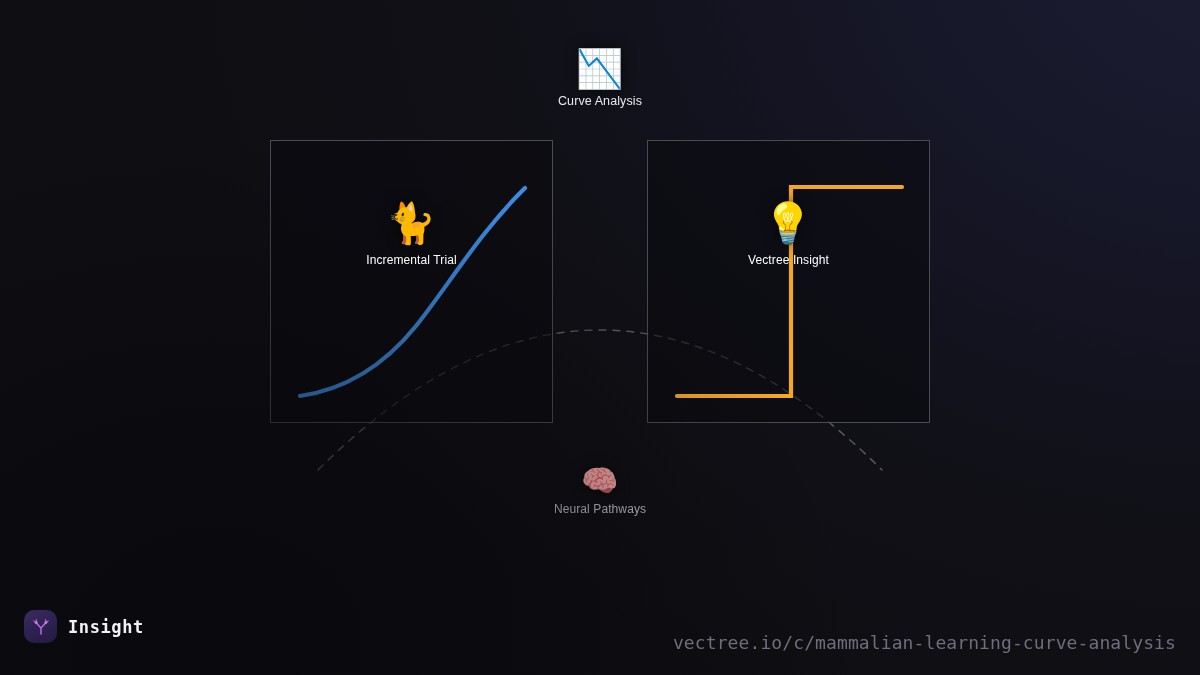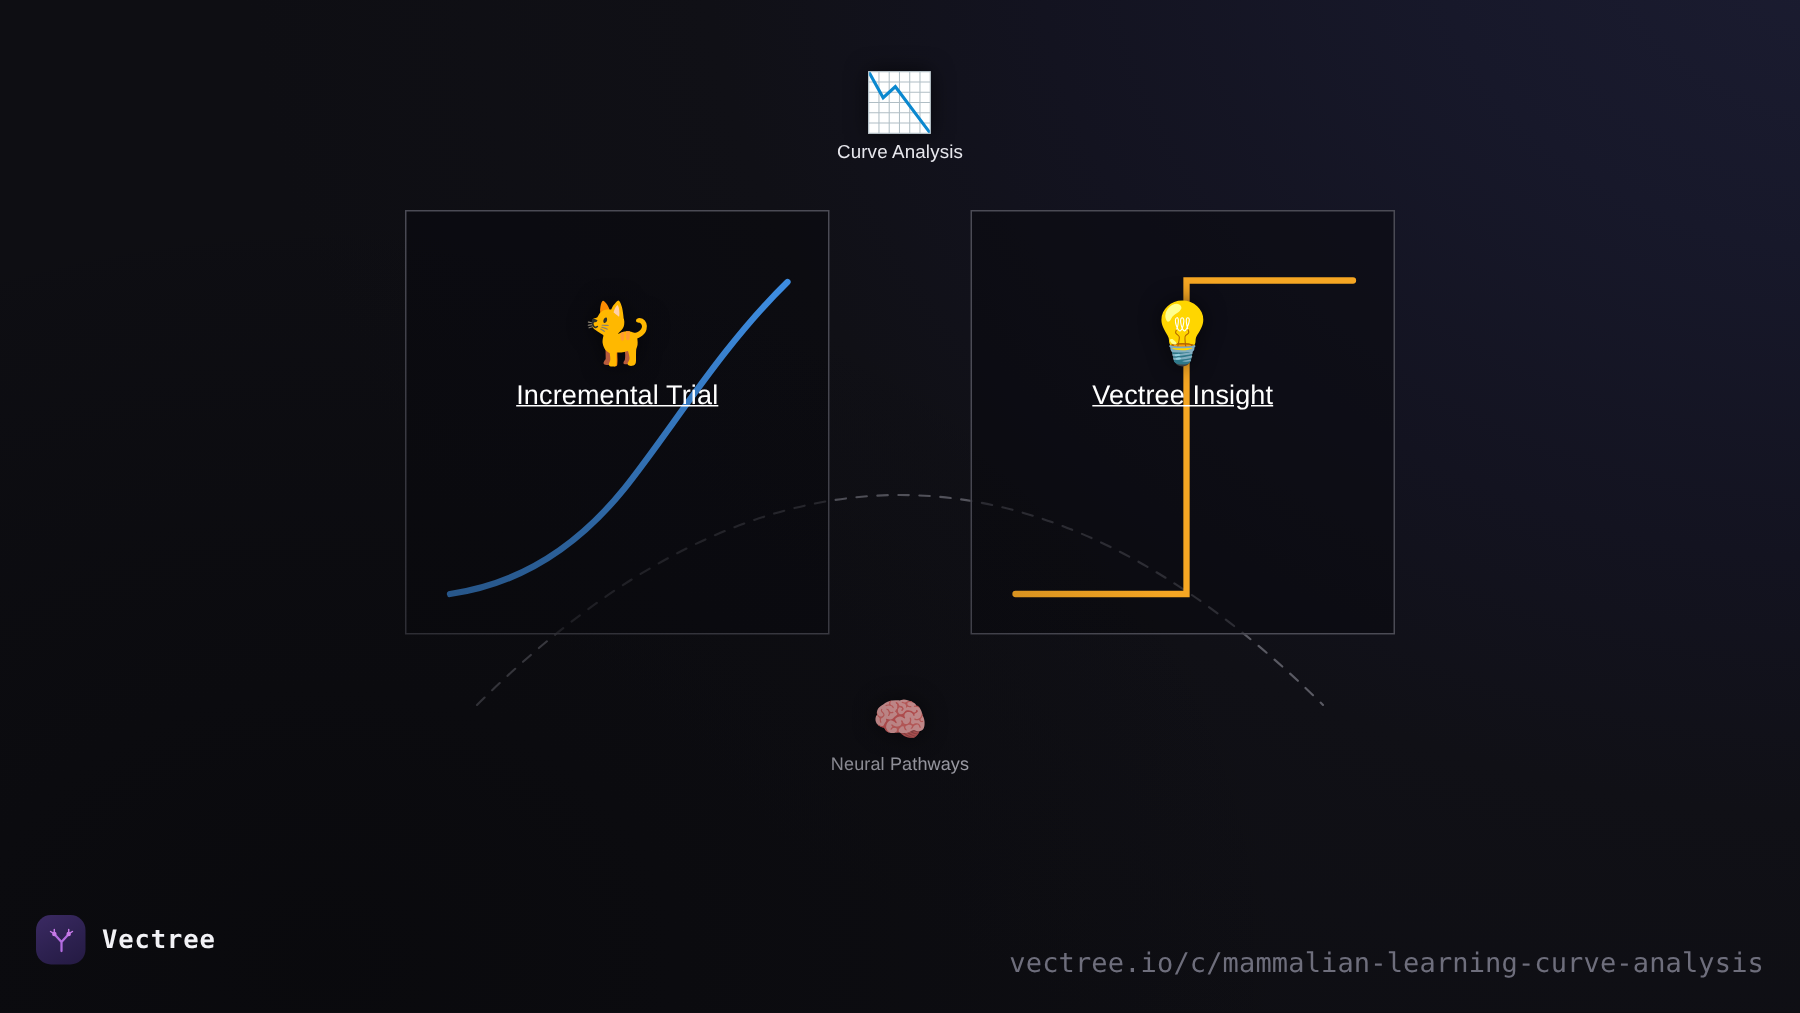--- a/index.html
+++ b/index.html
@@ -97,23 +97,22 @@
     top: 62px;
     transform: translateX(-50%);
     display: flex;
     flex-direction: column;
     align-items: center;
     gap: 10px;
     z-index: 3;
   }
   .panel-node .node-emoji { font-size: 40px; }
   .panel-node .node-label {
-    font-size: 18px;
+    font-size: 12px;
     color: #ffffff;
-    text-decoration: underline;
   }
 
   
   #footer {
     position: absolute;
     left: 0;
     right: 0;
     bottom: 0;
     padding: 0 24px 18px 24px;
   }
@@ -205,18 +204,18 @@
   <div id="footer">
     <div id="brand-row">
       <div id="brand-logo">
         <svg width="20" height="20" viewBox="0 0 20 20">
           <path d="M10 17 L10 11 L5.6 6.2 M10 11 L14.4 6.2" fill="none" stroke="#b36ce0" stroke-width="1.5" stroke-linecap="round"></path>
           <circle cx="5.2" cy="5.6" r="1.5" fill="#c77ae8"></circle>
           <circle cx="14.8" cy="5.6" r="1.5" fill="#c77ae8"></circle>
           <path d="M5.2 4.1 L5.2 2.6 M3.9 4.8 L2.7 4.0 M14.8 4.1 L14.8 2.6 M16.1 4.8 L17.3 4.0" fill="none" stroke="#c77ae8" stroke-width="1" stroke-linecap="round"></path>
         </svg>
       </div>
-      <div id="brand-name">Vectree</div>
+      <div id="brand-name">Insight</div>
     </div>
     <div id="url">vectree.io/c/mammalian-learning-curve-analysis</div>
   </div>
 
 </div>
 
 </body></html>

